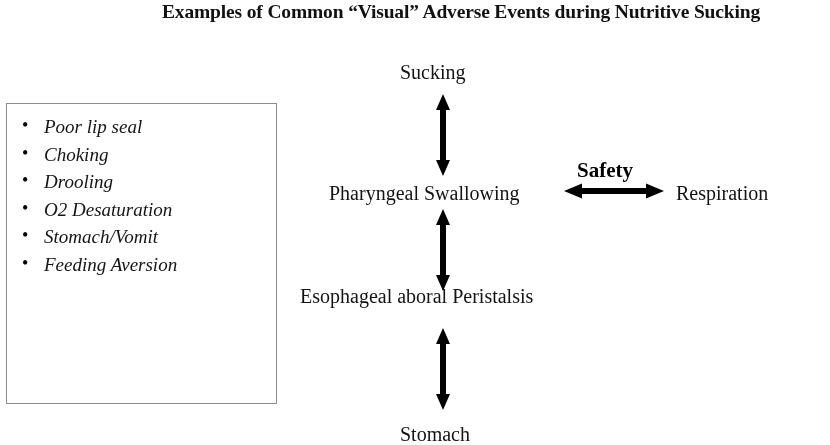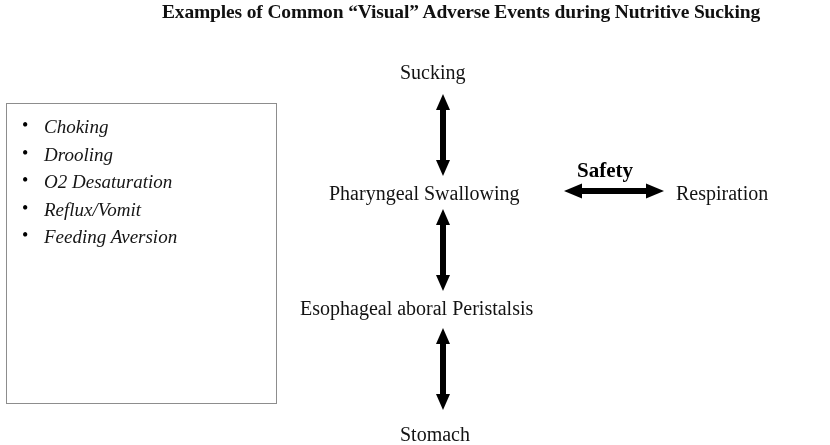--- a/index.html
+++ b/index.html
@@ -89,21 +89,21 @@
     font-size: 21px;
     line-height: 22px;
     white-space: nowrap;
     color: #000000;
   }
 
   
   #node-sucking          { left: 120px; top: 60px; }
   #node-pharyngeal       { left:  49px; top: 181px; }
   #node-respiration      { left: 396px; top: 181px; }
-  #node-esophageal       { left:  20px; top: 296px; }
+  #node-esophageal       { left:  20px; top: 284px; }
   #node-stomach          { left: 120px; top: 422px; }
 
   #label-safety          { left: 297px; top: 159px; }
   #label-efficiency      { left: 175px; top: 229px; }
 
   
   .arrow-v { position: absolute; }
   .arrow-h { position: absolute; }
 
   #arrow-sucking-pharyngeal { left: 152px; top:  94px; }
@@ -111,24 +111,25 @@
   #arrow-esophageal-stomach { left: 152px; top: 328px; }
   #arrow-safety             { left: 284px; top: 180px; }
 </style>
 </head>
 <body>
 
 <div id="figure-title">Examples of Common “Visual” Adverse Events during Nutritive Sucking</div>
 
 <div id="adverse-box">
   <ul id="adverse-list">
+    <li>Poor lip seal</li>
     <li>Choking</li>
     <li>Drooling</li>
     <li>O2 Desaturation</li>
-    <li>Reflux/Vomit</li>
+    <li>Stomach/Vomit</li>
     <li>Feeding Aversion</li>
   </ul>
 </div>
 
 <div id="flow-diagram">
 
   <div class="node-label" id="node-sucking">Sucking</div>
 
   <div class="node-label" id="node-pharyngeal">Pharyngeal Swallowing</div>
 

